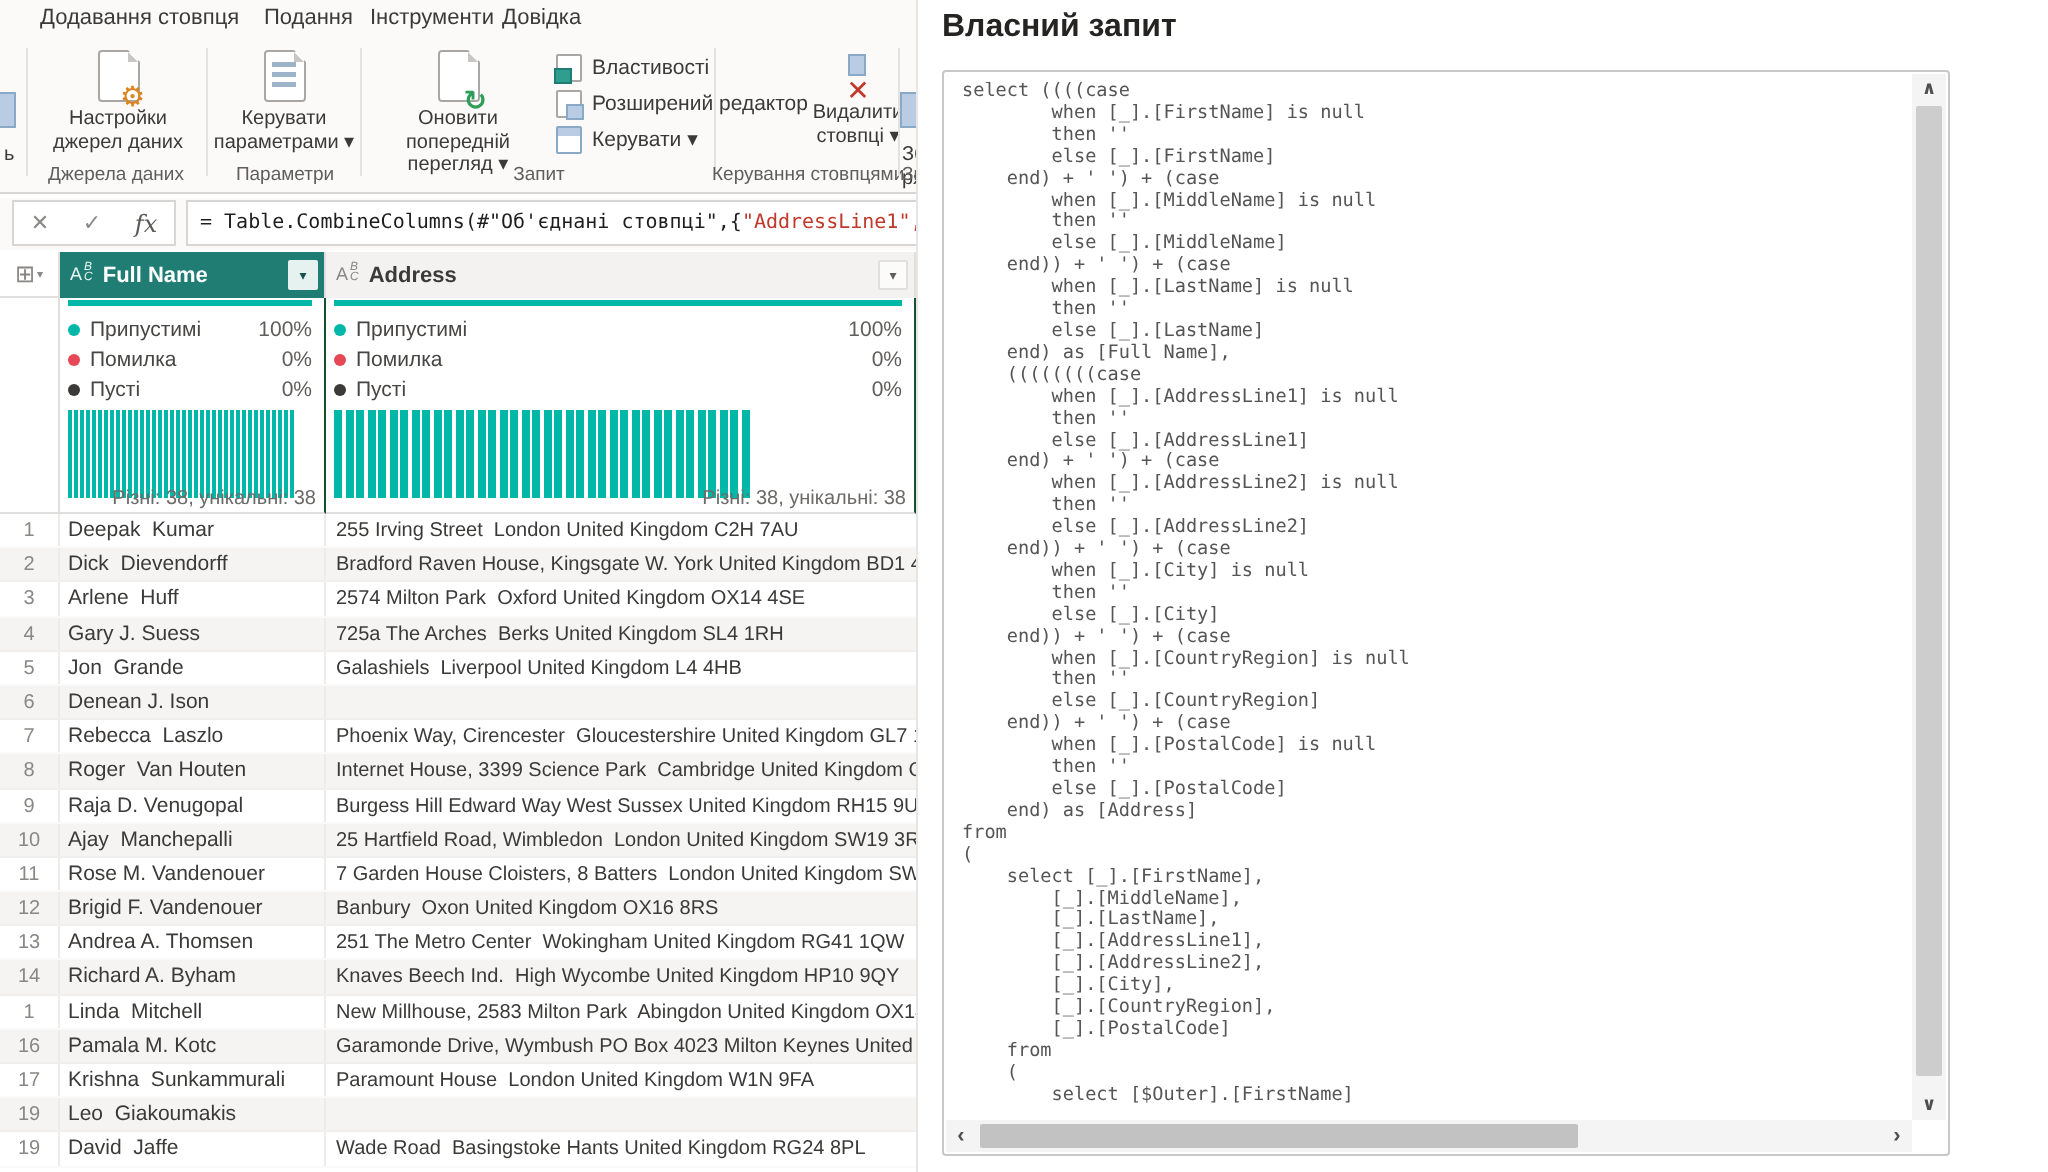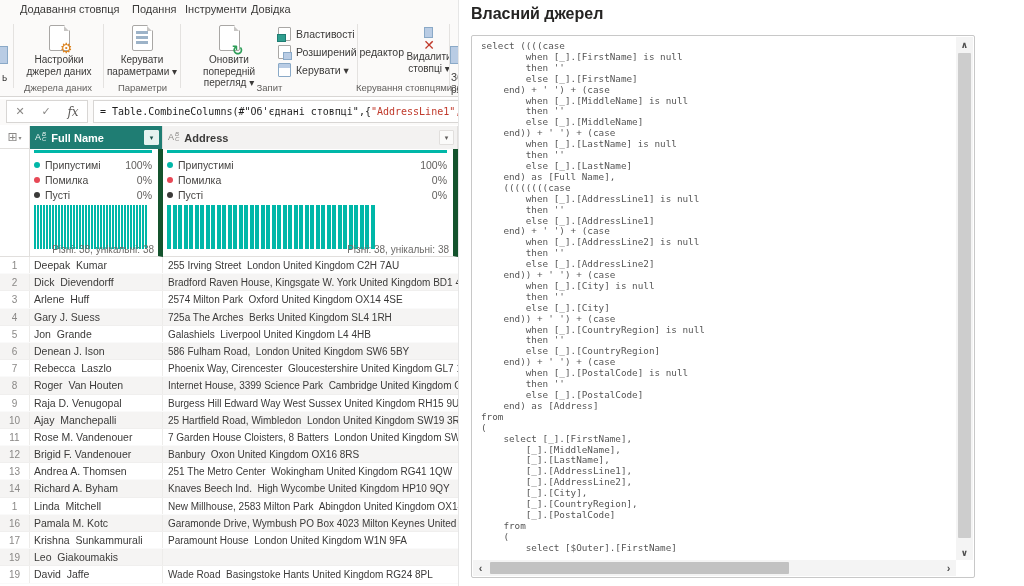--- a/index.html
+++ b/index.html
@@ -62,21 +62,21 @@
   .abc{display:inline-flex;align-items:flex-start;font-weight:normal;font-size:9px;color:#8a8886;margin-right:5px;line-height:9px;}
   .hc.selected .abc{color:#e8f4f2;}
   .abc .bc{display:inline-flex;flex-direction:column;font-size:6px;line-height:5px;margin-left:1px;margin-top:-1px;}
   .htitle{flex:1;overflow:hidden;white-space:nowrap;}
   .dd{flex:0 0 15px;height:15px;display:flex;align-items:center;justify-content:center;font-size:7px;
       background:#fbfbfa;border:1px solid #e1dfdd;color:#605e5c;border-radius:1px;cursor:pointer;}
   .hc.selected .dd{background:#e6f2f0;border-color:#e6f2f0;color:#1b4f49;}
   
   .statsrow{position:absolute;left:0;top:23px;right:0;height:108px;display:flex;}
   .gut{flex:0 0 30px;border-right:1px solid #e1dfdd;border-bottom:1px solid #e1dfdd;background:#fff;}
-  .statcell{position:relative;border-right:5px solid #14532d;border-bottom:1px solid #e1dfdd;padding:0 6px 0 4px;}
+  .statcell{position:relative;border-right:1px solid #14532d;border-bottom:1px solid #e1dfdd;padding:0 6px 0 4px;}
   .statcell.name{flex:0 0 133px;}
   .statcell.addr{flex:1;}
   .qbar{height:3px;background:#00b7a8;margin:1px 0 4px 0;}
   .lg{display:flex;align-items:center;height:15px;font-size:10.5px;color:#484644;}
   .dot{width:6px;height:6px;border-radius:50%;margin-right:5px;flex:0 0 6px;}
   .lg .pct{margin-left:auto;color:#605e5c;}
   .dist{display:flex;height:44px;margin-top:3px;align-items:stretch;}
   .dist i{background:#00b7a8;display:block;}
   .dist.n{width:113px;gap:1px;}   .dist.n i{flex:0 0 2px;}
   .dist.a{width:208px;gap:1.5px;} .dist.a i{flex:0 0 4px;}
@@ -375,21 +375,20 @@
 
           <div class="row">
             <span class="rn">5</span>
             <span class="cname">Jon  Grande</span>
             <span class="caddr">Galashiels  Liverpool United Kingdom L4 4HB</span>
           </div>
 
           <div class="row">
             <span class="rn">6</span>
             <span class="cname">Denean J. Ison</span>
-            <span class="caddr">586 Fulham Road,  London United Kingdom SW6 5BY</span>
           </div>
 
           <div class="row">
             <span class="rn">7</span>
             <span class="cname">Rebecca  Laszlo</span>
             <span class="caddr">Phoenix Way, Cirencester  Gloucestershire United Kingdom GL7 1RY</span>
           </div>
 
           <div class="row">
             <span class="rn">8</span>
@@ -459,21 +458,21 @@
           <div class="row">
             <span class="rn">19</span>
             <span class="cname">David  Jaffe</span>
             <span class="caddr">Wade Road  Basingstoke Hants United Kingdom RG24 8PL</span>
           </div>
         </div>
     </div>
   </div>
 
   <div class="right">
-    <div class="ptitle">Власний джерел</div>
+    <div class="ptitle">Власний запит</div>
     <div class="codebox">
       <pre class="code">select ((((case
         when [_].[FirstName] is null
         then ''
         else [_].[FirstName]
     end) + ' ') + (case
         when [_].[MiddleName] is null
         then ''
         else [_].[MiddleName]
     end)) + ' ') + (case

